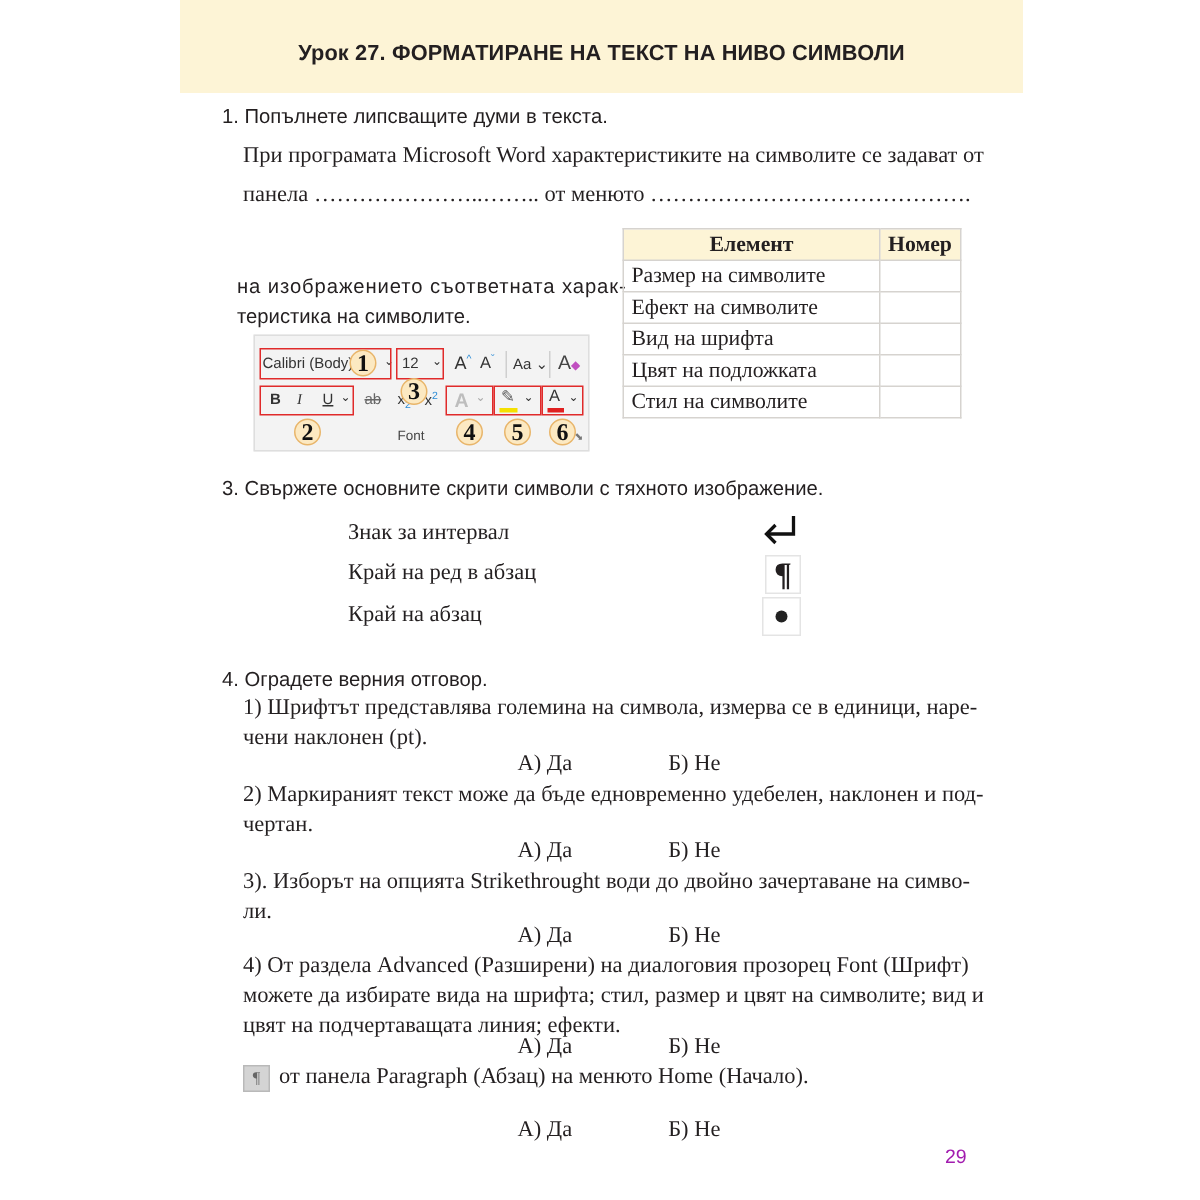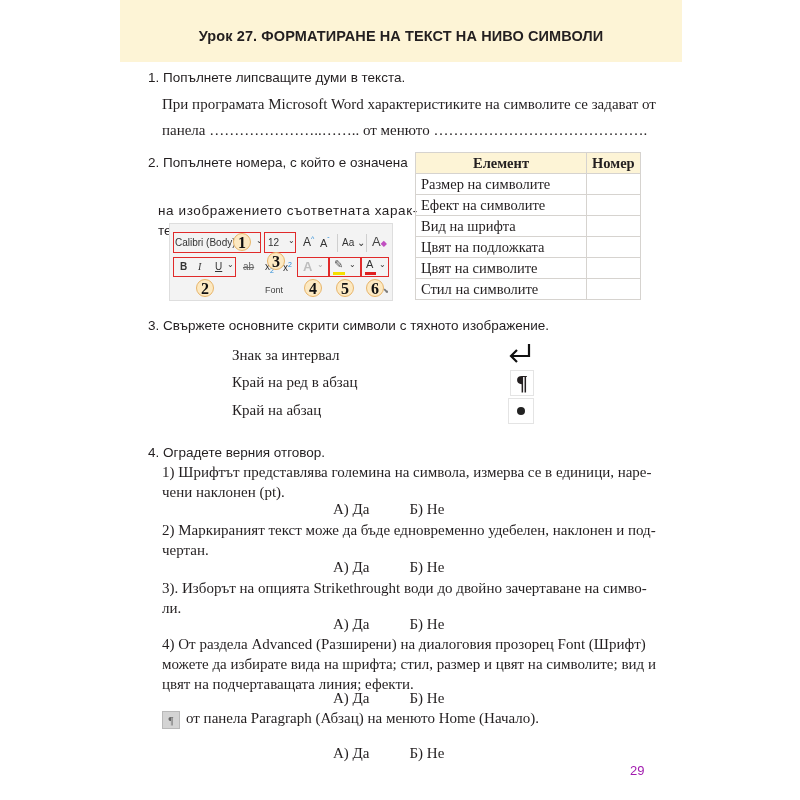--- a/index.html
+++ b/index.html
@@ -28,38 +28,37 @@
          border: 1px solid #e8b56a; box-sizing: border-box; font-family: "Liberation Serif", serif;
          font-weight: bold; font-size: 16px; color: #111; text-align: center; line-height: 17px; }
   .sep { position: absolute; width: 1px; background: #cfcfcf; }
 
   
   .sym-label { position: absolute; left: 232px; font-size: 15px; }
   .sym-box { position: absolute; background: #fff; border: 1px solid #e4e4e4; box-sizing: border-box;
              display: flex; align-items: center; justify-content: center; }
 
   .answers { position: absolute; font-size: 15px; }
-  .answers span { display: inline-block; }
+  .answers span { display: inline-block; margin-left: 12px; }
   .pilcrow-btn { display: inline-block; width: 16px; height: 16px; background: #d4d4d4; border: 1px solid #b9b9b9;
                  font-size: 11px; color: #666; text-align: center; line-height: 16px; vertical-align: middle; margin-right: 6px; }
   .page-num { position: absolute; left: 630px; top: 763px; font-family: "Liberation Sans", sans-serif; font-size: 13px; color: #a21caf; }
 </style>
 </head>
 <body>
 
 <div class="header">
   <div class="header-title">Урок 27. ФОРМАТИРАНЕ НА ТЕКСТ НА НИВО СИМВОЛИ</div>
 </div>
 
 <div class="q-title" style="left:148px; top:70px;">1. Попълнете липсващите думи в текста.</div>
 <div class="para" style="left:162px; top:94px;">При програмата Microsoft Word характеристиките на символите се задават от</div>
 <div class="para" style="left:162px; top:120px;">панела …………………..…….. от менюто …………………………………….</div>
 
 <div class="q-title" style="left:148px; top:153px; line-height:20px;">
-  <div>2. Попълнете номера, с който е означена</div>
   <div style="padding-left:10px; letter-spacing:0.6px;margin-top:28px;">на изображението съответната харак-</div>
   <div style="padding-left:10px;">теристика на символите.</div>
 </div>
 
 <table class="tbl">
   <thead>
     <tr>
       <th class="c1">Елемент</th>
       <th class="c2">Номер</th>
     </tr>
@@ -72,24 +71,20 @@
     <tr>
         <td>Ефект на символите</td>
         <td></td>
       </tr>
     <tr>
         <td>Вид на шрифта</td>
         <td></td>
       </tr>
     <tr>
         <td>Цвят на подложката</td>
-        <td></td>
-      </tr>
-    <tr>
-        <td>Цвят на символите</td>
         <td></td>
       </tr>
     <tr>
         <td>Стил на символите</td>
         <td></td>
       </tr>
   </tbody>
 </table>
 
 <div class="ribbon">

